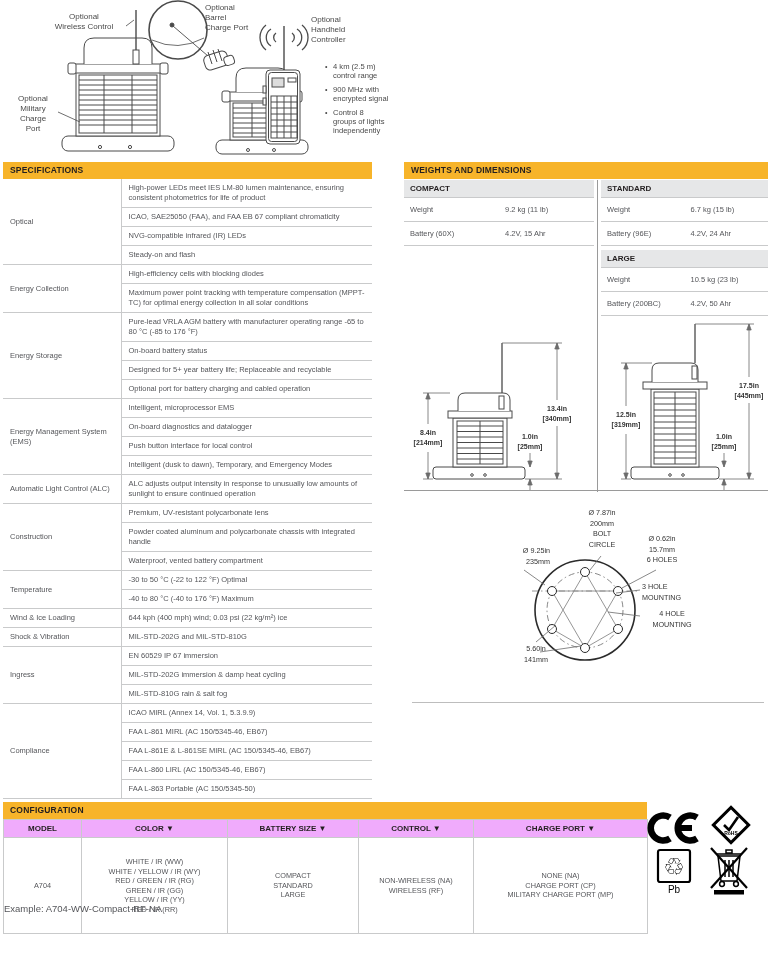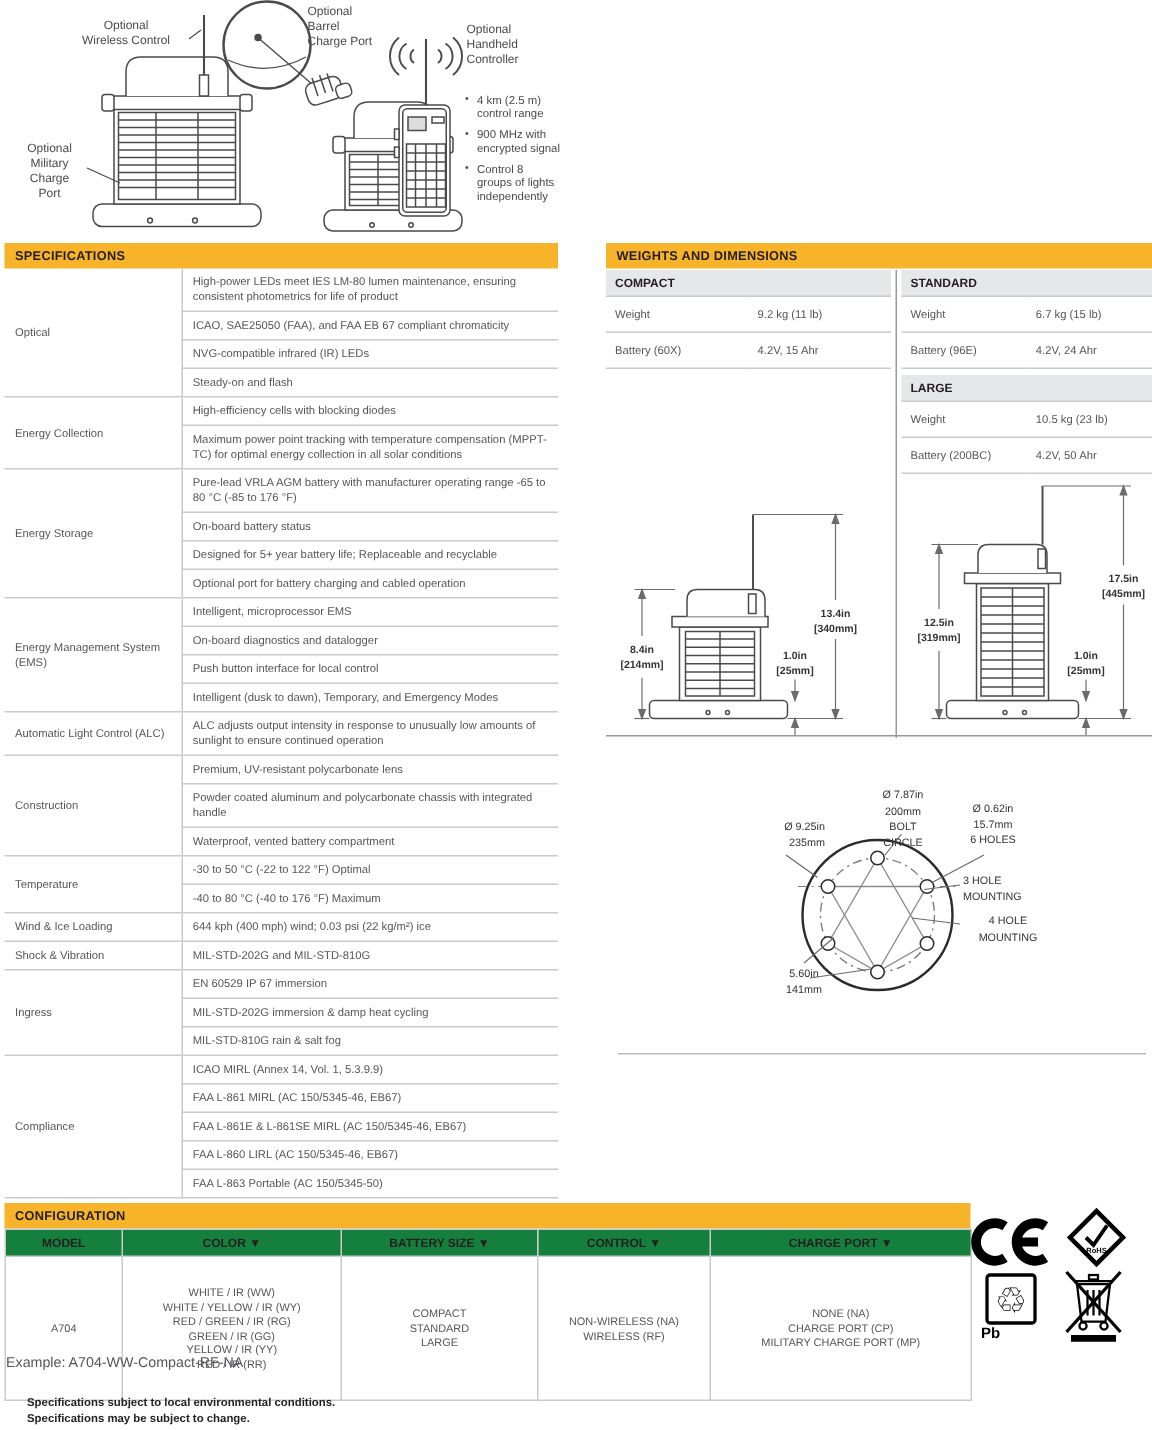--- a/index.html
+++ b/index.html
@@ -7,21 +7,21 @@
   html,body{background:#fff;}
   .page{position:relative;width:768px;height:953px;background:#fff;overflow:hidden;
         font-family:"Liberation Sans","DejaVu Sans",sans-serif;color:var(--txt);}
   .pre{white-space:pre-line;}
   .bar{background:var(--accent);color:var(--dark);font-weight:bold;font-size:8.5px;
        height:17px;line-height:17px;padding-left:7px;letter-spacing:.2px;}
   
   .hero{position:absolute;left:0;top:0;width:400px;height:160px;}
   .callout{position:absolute;font-size:8px;line-height:10px;color:#4a4a4a;}
   .bullets{position:absolute;left:310px;top:62px;width:86px;font-size:7.6px;line-height:9px;color:#4a4a4a;}
-  .bullet-row{display:flex;margin-bottom:5px;}
+  .bullet-row{display:flex;margin-bottom:5px;margin-left:15px;}
   .bullet-row .dot{width:8px;flex:0 0 8px;font-size:7px;}
   
   .specs{position:absolute;left:3px;top:162px;width:369px;}
   .specs table{border-collapse:collapse;width:100%;table-layout:fixed;border-bottom:1px solid var(--line);}
   .specs td{font-size:7.5px;line-height:10px;color:var(--txt);padding:4px 7px;
             border-top:1px solid var(--line);vertical-align:middle;}
   .specs td.cat{border-right:1px solid var(--line);width:118px;}
   #specs-body tr:first-child td{border-top:none;}
   
   .weights{position:absolute;left:404px;top:162px;width:364px;height:560px;}
@@ -31,28 +31,28 @@
   .wtable td{font-size:7.5px;color:var(--txt);padding:7px 6px;border-bottom:1px solid var(--line);}
   .vline{position:absolute;left:193px;top:18px;width:1px;height:312px;background:#9a9a9a;}
   .hrule{position:absolute;left:0;top:328px;width:364px;height:1px;background:#9a9a9a;}
   .bolt-rule{position:absolute;left:8px;top:540px;width:352px;height:1px;background:#bdbdbd;}
   .dlabel{position:absolute;font-size:7.2px;line-height:10.5px;color:#333;text-align:center;}
   .dlabel.left{text-align:left;}
   svg text{font-family:"Liberation Sans","DejaVu Sans",sans-serif;}
   
   .config{position:absolute;left:3px;top:802px;width:644px;}
   .config table{border-collapse:collapse;width:644px;table-layout:fixed;}
-  .config th{background:#15803d;color:var(--dark);font-size:8px;padding:4px 2px;border:1px solid var(--line);}
+  .config th{background:#f0abfc;color:var(--dark);font-size:8px;padding:4px 2px;border:1px solid var(--line);}
   .config td{font-size:7.3px;line-height:9.5px;color:var(--txt);text-align:center;vertical-align:middle;
              padding:19px 2px;border:1px solid var(--line);height:62px;}
   
   .marks{position:absolute;left:642px;top:800px;width:126px;height:104px;}
   .mark{position:absolute;}
-  .pb-label{position:absolute;left:12px;top:84px;width:40px;text-align:left;
-            font-weight:bold;font-size:10px;color:#000;}
+  .pb-label{position:absolute;left:12px;top:84px;width:40px;text-align:center;
+            font-weight:normal;font-size:10px;color:#000;}
   
   .example{position:absolute;left:4px;top:903px;font-size:9.5px;color:var(--txt);}
   .disclaimer{position:absolute;left:18px;top:929px;font-size:7.6px;line-height:11px;
               font-weight:bold;color:var(--dark);}
 </style>
 </head>
 <body>
 
 <div class="page">
 
@@ -465,21 +465,21 @@
           <line x1="197" y1="62" x2="186" y2="76"></line>
           <line x1="252" y1="76" x2="218" y2="94"></line>
           <line x1="120" y1="76" x2="141" y2="91"></line>
           <line x1="236" y1="96" x2="212" y2="99"></line>
           <line x1="236" y1="122" x2="204" y2="118"></line>
           <line x1="132" y1="148" x2="152" y2="131"></line>
           <line x1="136" y1="158" x2="177" y2="152"></line>
         </g>
       </g>
     </svg>
-    <div class="dlabel pre" style="left:154px;top:363px;width:88px;">Ø 7.87in
+    <div class="dlabel pre" style="left:154px;top:346px;width:88px;">Ø 7.87in
 200mm
 BOLT
 CIRCLE</div>
     <div class="dlabel pre" style="left:216px;top:372px;width:84px;">Ø 0.62in
 15.7mm
 6 HOLES</div>
     <div class="dlabel pre" style="left:82px;top:384px;width:64px;text-align:right;">Ø 9.25in
 235mm</div>
     <div class="dlabel pre left" style="left:238px;top:420px;width:60px;">3 HOLE
 MOUNTING</div>
@@ -560,18 +560,14 @@
         <circle cx="16" cy="38" r="2.4"></circle>
           <circle cx="30" cy="38" r="2.4"></circle>
         <line x1="5" y1="2" x2="41" y2="42" stroke-width="2.2"></line>
         <line x1="41" y1="2" x2="5" y2="42" stroke-width="2.2"></line>
       </g>
       <rect x="8" y="44" width="30" height="4.5" fill="#000"></rect>
     </svg>
   </div>
 
   <div class="example">Example: A704-WW-Compact-RF-NA</div>
-  <div class="disclaimer">
-    <div>Specifications subject to local environmental conditions.</div>
-    <div>Specifications may be subject to change.</div>
-  </div>
 
 </div>
 
 </body></html>

